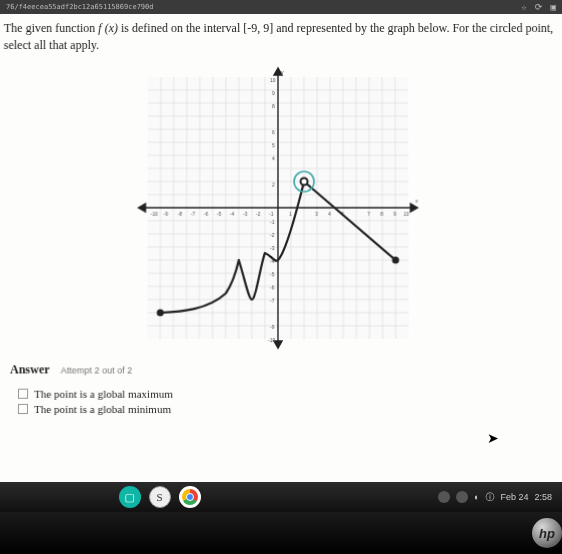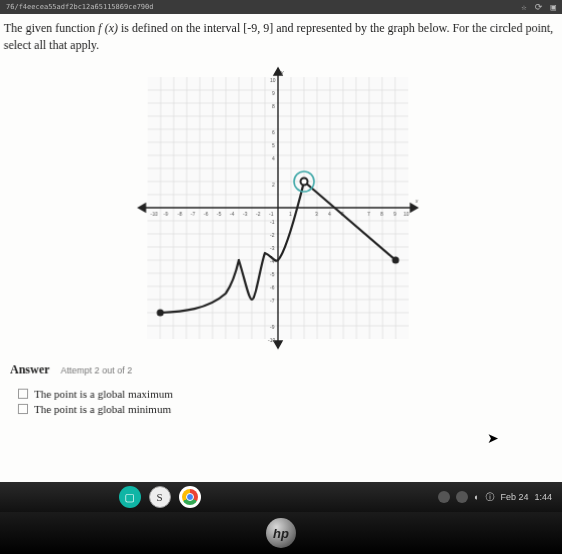--- a/index.html
+++ b/index.html
@@ -20,21 +20,21 @@
   .taskbar { position: absolute; bottom: 42px; left: 0; right: 0; height: 30px; background: linear-gradient(#2a2a2a,#111); display: flex; align-items: center; }
   .task-center { margin: 0 auto; display: flex; gap: 8px; }
   .ticon { width: 22px; height: 22px; border-radius: 50%; display: flex; align-items: center; justify-content: center; font-size: 11px; color: #fff; }
   .ticon.teal { background: #0fb5a5; }
   .ticon.white { background: #eee; color: #333; border: 1px solid #999; }
   .chrome { background: #fff; position: relative; }
   .chrome::before { content:''; position:absolute; inset:3px; border-radius:50%; background: conic-gradient(#ea4335 0 120deg,#34a853 120deg 240deg,#fbbc05 240deg 360deg); }
   .chrome::after { content:''; position:absolute; inset:7px; border-radius:50%; background:#4285f4; border:1px solid #fff; }
   .tray { margin-left: auto; display: flex; align-items: center; gap: 6px; color: #ccc; font-size: 9px; padding-right: 10px; font-family: Arial, sans-serif; }
   .tray .dot { width:12px; height:12px; border-radius:50%; background:#555; display:inline-block; }
-  .bezel { position: absolute; bottom: 0; left: 0; right: 0; height: 42px; background: linear-gradient(#1b1b1b,#000); display:flex; align-items:center; justify-content:center; }
+  .bezel { position: absolute; bottom: 0; left: 0; right: 0; height: 42px; background: linear-gradient(#1b1b1b,#000); display:flex; align-items:center; justify-content:flex-end; }
   .hp { width: 30px; height: 30px; border-radius: 50%; background: radial-gradient(circle at 35% 30%, #d8d8d8, #7c7c7c 60%, #333); display: flex; align-items: center; justify-content: center; font-style: italic; font-weight: bold; font-size: 13px; color: #222; font-family: Arial, sans-serif; }
   .cursor { position: absolute; color: #000; font-size: 14px; pointer-events: none; }
 </style>
 </head>
 <body>
 
 <div class="screen">
   <div class="topbar">
     <span>76/f4eecea55adf2bc12a65115869ce790d</span>
     <span class="topbar-icons">
@@ -170,21 +170,21 @@
     <div class="ticon teal">▢</div>
     <div class="ticon white">S</div>
     <div class="ticon chrome"></div>
   </div>
   <div class="tray">
     <span class="dot"></span>
     <span class="dot"></span>
     <span>◐</span>
     <span>ⓘ</span>
     <span>Feb 24</span>
-    <span>1:44</span>
+    <span>2:58</span>
   </div>
 </div>
 
 <div class="bezel">
   <div class="hp">hp</div>
 </div>
 
 <div class="cursor" style="left:487px; top:430px;">➤</div>
 
 </body></html>

